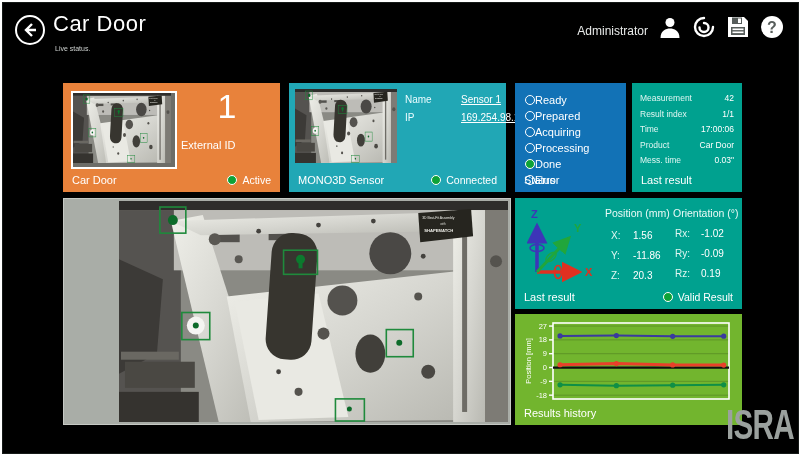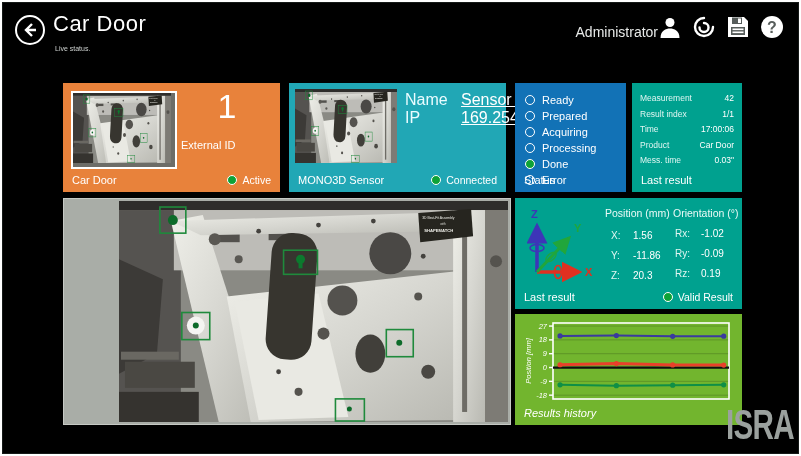--- a/index.html
+++ b/index.html
@@ -4,61 +4,61 @@
 <style>
   html,body{margin:0;padding:0;background:#ffffff;font-family:"Liberation Sans",sans-serif;}
   #app{position:relative;width:801px;height:456px;background:#ffffff;overflow:hidden;}
   #frame{position:absolute;left:2px;top:2px;right:2px;bottom:2px;background:#000000;border:1px solid #161a18;overflow:hidden;color:#fff;}
   .abs{position:absolute;}
   
   .back-btn{left:12px;top:12px;width:26px;height:26px;border:2px solid #fff;border-radius:50%;display:flex;align-items:center;justify-content:center;cursor:pointer;}
   .back-btn svg{display:block;}
   .page-title{left:50px;top:8px;font-size:22px;font-weight:300;letter-spacing:.5px;}
   .page-sub{left:52px;top:42px;font-size:7px;color:#cfd3d1;}
-  .admin{right:140px;top:21px;font-size:14px;color:#e8eae9;}
+  .admin{right:150px;top:21px;font-size:12px;color:#e8eae9;}
   .hicon{top:12px;width:24px;height:24px;cursor:pointer;}
   
   .panel{position:absolute;color:#fff;}
   .panel .corner-label{position:absolute;left:9px;bottom:6px;font-size:11px;font-weight:300;}
   .statusline{position:absolute;right:9px;bottom:6px;font-size:10.5px;display:flex;align-items:center;gap:5px;margin-top:48px;}
   .gdot{width:10px;height:10px;border-radius:50%;background:#0ea237;border:1px solid #fff;box-sizing:border-box;}
   
   .p-product{left:60px;top:80px;width:217px;height:109px;background:#e8823b;}
   .thumb{position:absolute;left:8px;top:8px;width:102px;height:74px;background:#6d6d68;}
   .thumb.bordered{border:2px solid #fff;}
   .big-id{position:absolute;left:118px;top:4px;width:92px;text-align:center;font-size:34px;font-weight:300;}
   .ext-label{position:absolute;left:118px;top:56px;width:92px;text-align:left;font-size:11px;font-weight:300;}
   
   .p-sensor{left:286px;top:80px;width:217px;height:109px;background:#21a7b5;}
-  .s-rows{position:absolute;left:116px;top:8px;font-size:16px;line-height:18px;}
+  .s-rows{position:absolute;left:116px;top:8px;font-size:10px;line-height:18px;}
   .s-row{display:flex;}
   .s-row .lb{width:56px;color:#eafcff;}
   .s-row .vl{color:#ffffff;text-decoration:underline;}
   
   .p-status{left:512px;top:80px;width:111px;height:109px;background:#1272b6;}
-  .radio-row{display:flex;align-items:center;gap:7px;height:15px;margin:0 0 1px 10px;font-size:11px;cursor:pointer;}
+  .radio-row{display:flex;align-items:center;height:15px;margin:0 0 1px 10px;font-size:11px;cursor:pointer;}
   .radio{width:10px;height:10px;border-radius:50%;border:1.5px solid #fff;box-sizing:border-box;background:transparent;}
   .radio.on{background:#0ea237;}
   .radios{position:absolute;left:0;top:9px;}
   
   .p-lastres{left:629px;top:80px;width:110px;height:109px;background:#00a18f;}
   .lr-rows{position:absolute;left:8px;right:8px;top:8px;font-size:8.5px;line-height:15.5px;}
   .lr-row{display:flex;justify-content:space-between;}
   .lr-row .lb{color:#dff6f2;text-align:center;}
   
   .p-image{left:60px;top:195px;width:448px;height:227px;background:#a9ada7;border:1px solid #c6c9c4;box-sizing:border-box;}
   .photo{position:absolute;right:2px;top:2px;width:389px;height:221px;}
   
   .p-pos{left:512px;top:195px;width:227px;height:111px;background:#00a18f;}
   .pos-head{position:absolute;top:9px;font-size:10.5px;color:#eafaf7;}
   .pos-col{position:absolute;font-size:10px;line-height:20px;}
   .pos-row{display:flex;}
   .pos-row .lb{width:22px;color:#dff6f2;}
   
-  .p-hist{left:512px;top:311px;width:227px;height:111px;background:#72b52e;font-style:italic;}
+  .p-hist{left:512px;top:311px;width:227px;height:111px;background:#72b52e;}
   
   .isra{right:4px;bottom:4px;font-size:38px;font-weight:bold;color:#9ba19e;letter-spacing:-1px;transform:scale(.78,1.1);transform-origin:right bottom;font-family:"Liberation Sans",sans-serif;}
 </style>
 </head>
 <body>
 
 <div id="app">
 <div id="frame">
 
   <svg width="0" height="0" style="position:absolute" aria-hidden="true">

